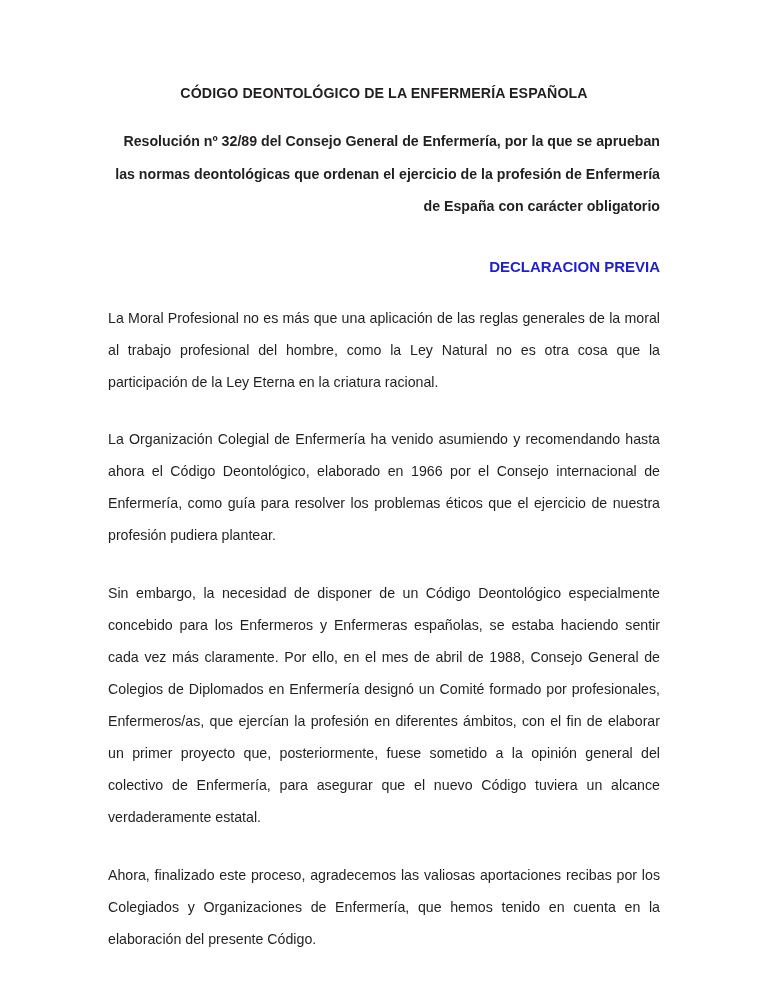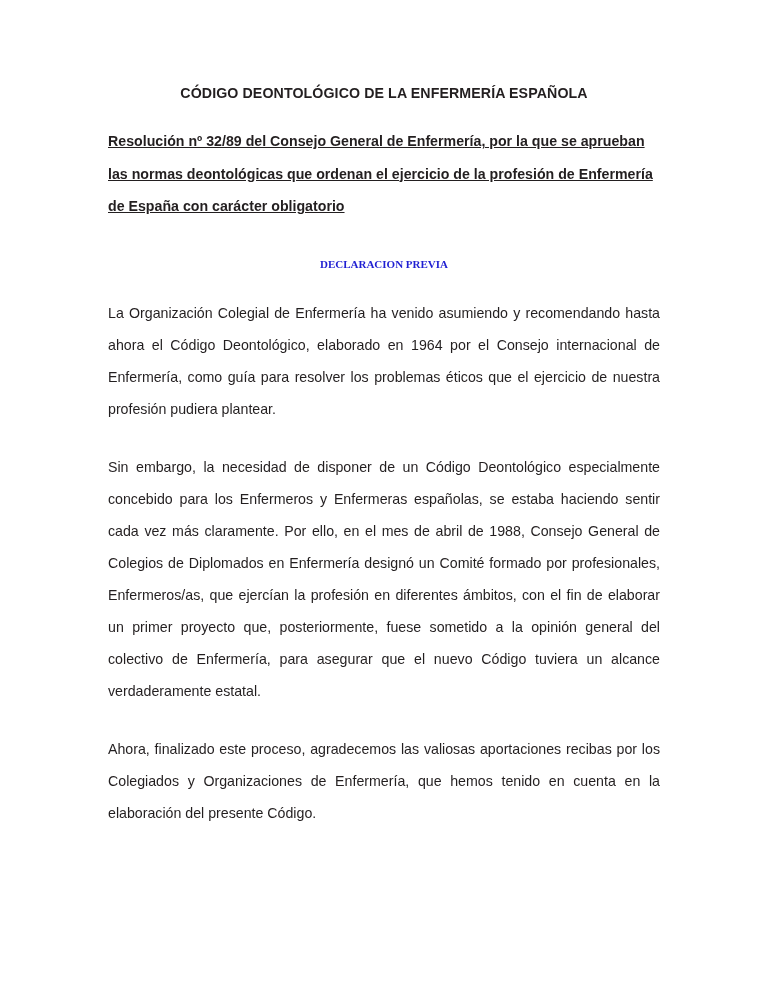--- a/index.html
+++ b/index.html
@@ -36,33 +36,31 @@
     text-align: center;
     letter-spacing: 0.1px;
     color: #231f20;
     line-height: 1.35;
   }
   .subtitle {
     margin: 0;
     padding-top: 22px;
     font-size: 14.2px;
     font-weight: bold;
-    text-align: left;
+    text-align: right;
     color: #231f20;
     line-height: 2.28;
-    text-decoration: underline;
   }
   .section-heading {
     margin: 0;
-    font-size: 11px;
+    font-size: 15px;
     font-weight: bold;
-    text-align: center;
+    text-align: right;
     color: #1f1fd2;
     line-height: 1.3;
-    font-family: Liberation Serif, serif;
   }
   .heading-declaracion {
     padding-top: 35px;
   }
   .heading-introduccion {
     padding-top: 34px;
   }
   p.body-text {
     margin: 0;
     padding-top: 26px;
@@ -82,23 +80,24 @@
 
 <div class="page">
   <div class="content">
 
     <h1 class="doc-title">CÓDIGO DEONTOLÓGICO DE LA ENFERMERÍA ESPAÑOLA</h1>
 
     <h2 class="subtitle">Resolución nº 32/89 del Consejo General de Enfermería, por la que se aprueban las normas deontológicas que ordenan el ejercicio de la profesión de Enfermería de España con carácter obligatorio</h2>
 
     <h3 class="section-heading heading-declaracion">DECLARACION PREVIA</h3>
 
+    <p class="body-text first-after-heading">La Moral Profesional no es más que una aplicación de las reglas generales de la moral al trabajo profesional del hombre, como la Ley Natural no es otra cosa que la participación de la Ley Eterna en la criatura racional.</p>
 
 
 
-    <p class="body-text first-after-heading">La Organización Colegial de Enfermería ha venido asumiendo y recomendando hasta ahora el Código Deontológico, elaborado en 1964 por el Consejo internacional de Enfermería, como guía para resolver los problemas éticos que el ejercicio de nuestra profesión pudiera plantear.</p>
+    <p class="body-text first-after-heading">La Organización Colegial de Enfermería ha venido asumiendo y recomendando hasta ahora el Código Deontológico, elaborado en 1966 por el Consejo internacional de Enfermería, como guía para resolver los problemas éticos que el ejercicio de nuestra profesión pudiera plantear.</p>
 
     <p class="body-text">Sin embargo, la necesidad de disponer de un Código Deontológico especialmente concebido para los Enfermeros y Enfermeras españolas, se estaba haciendo sentir cada vez más claramente. Por ello, en el mes de abril de 1988, Consejo General de Colegios de Diplomados en Enfermería designó un Comité formado por profesionales, Enfermeros/as, que ejercían la profesión en diferentes ámbitos, con el fin de elaborar un primer proyecto que, posteriormente, fuese sometido a la opinión general del colectivo de Enfermería, para asegurar que el nuevo Código tuviera un alcance verdaderamente estatal.</p>
 
     <p class="body-text">Ahora, finalizado este proceso, agradecemos las valiosas aportaciones recibas por los Colegiados y Organizaciones de Enfermería, que hemos tenido en cuenta en la elaboración del presente Código.</p>
 
   </div>
 </div>
 
 </body></html>

